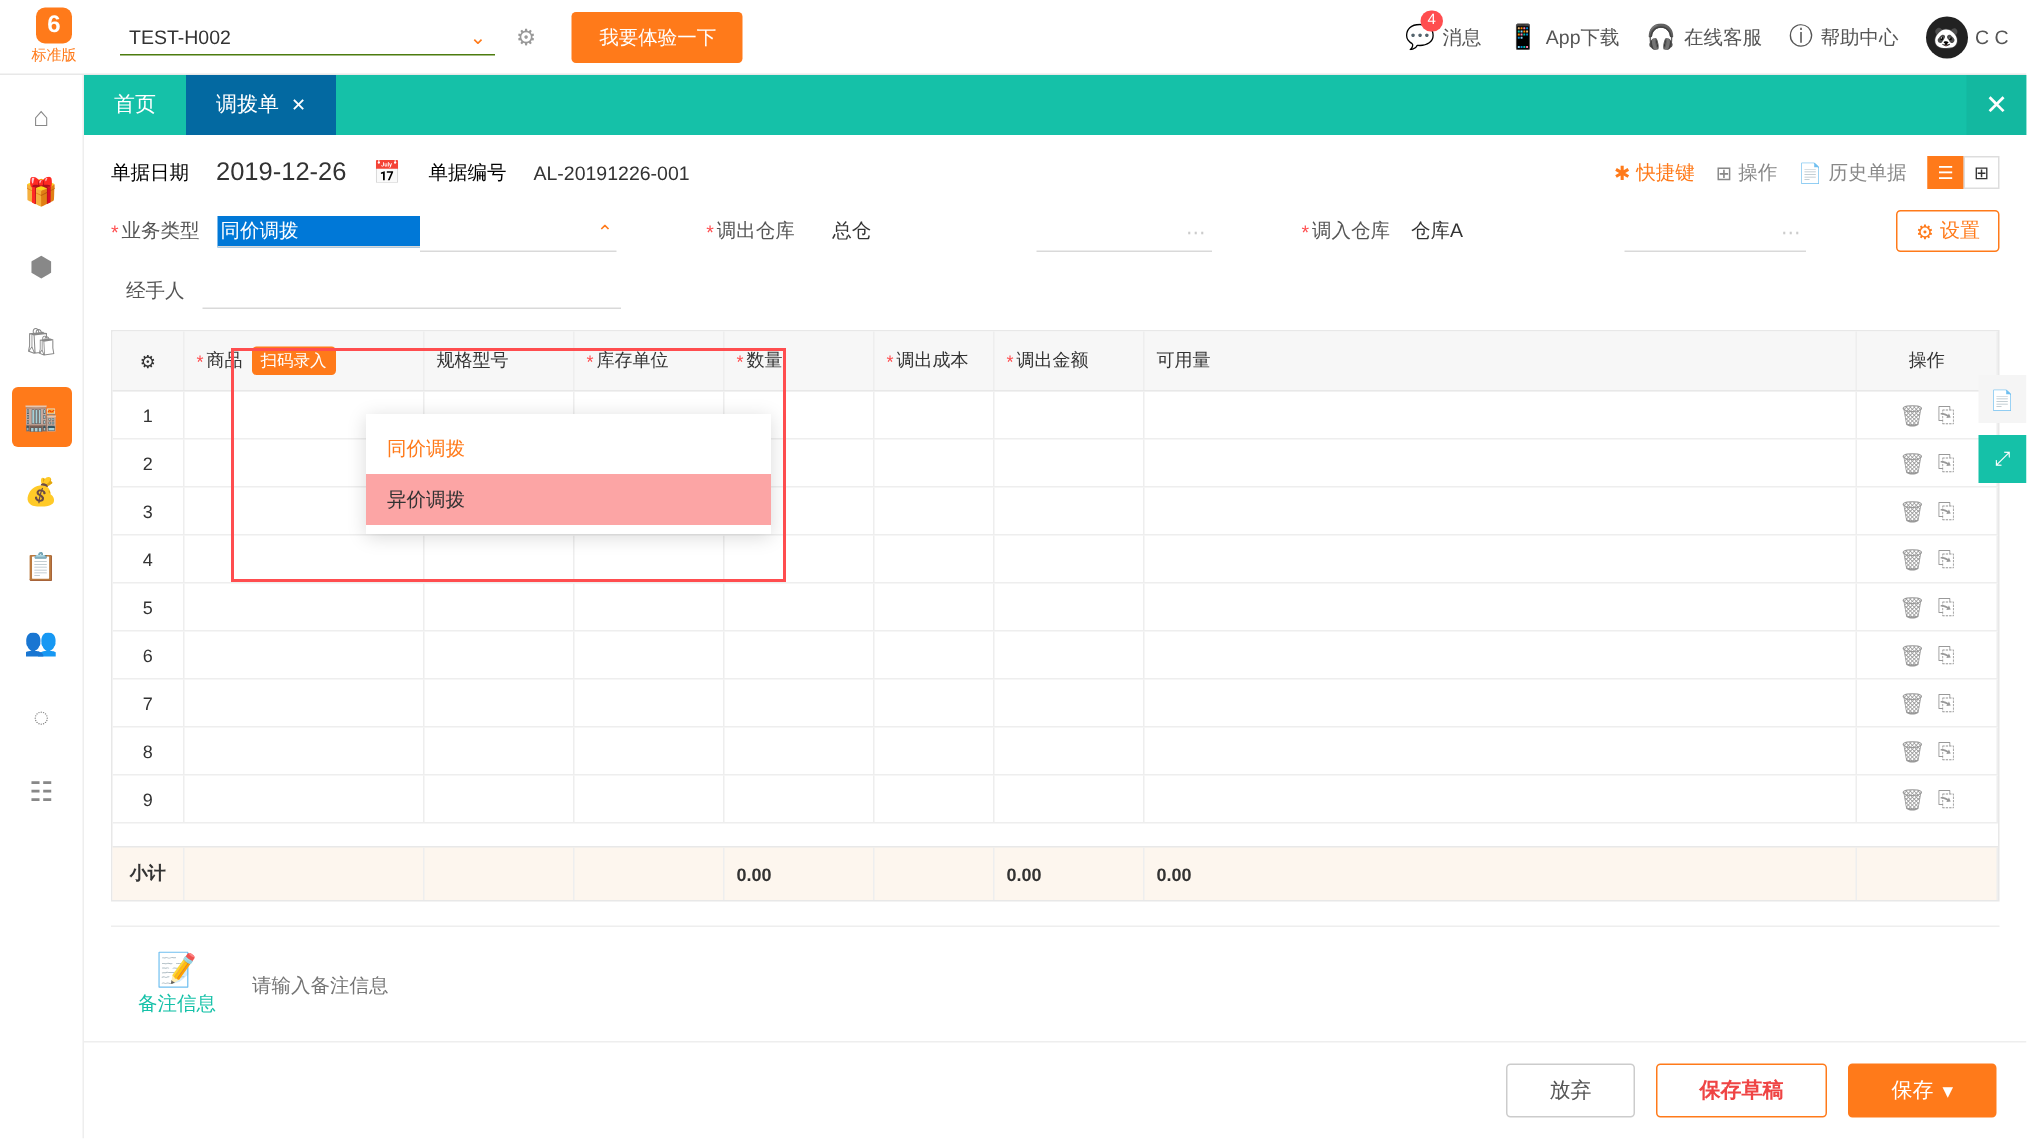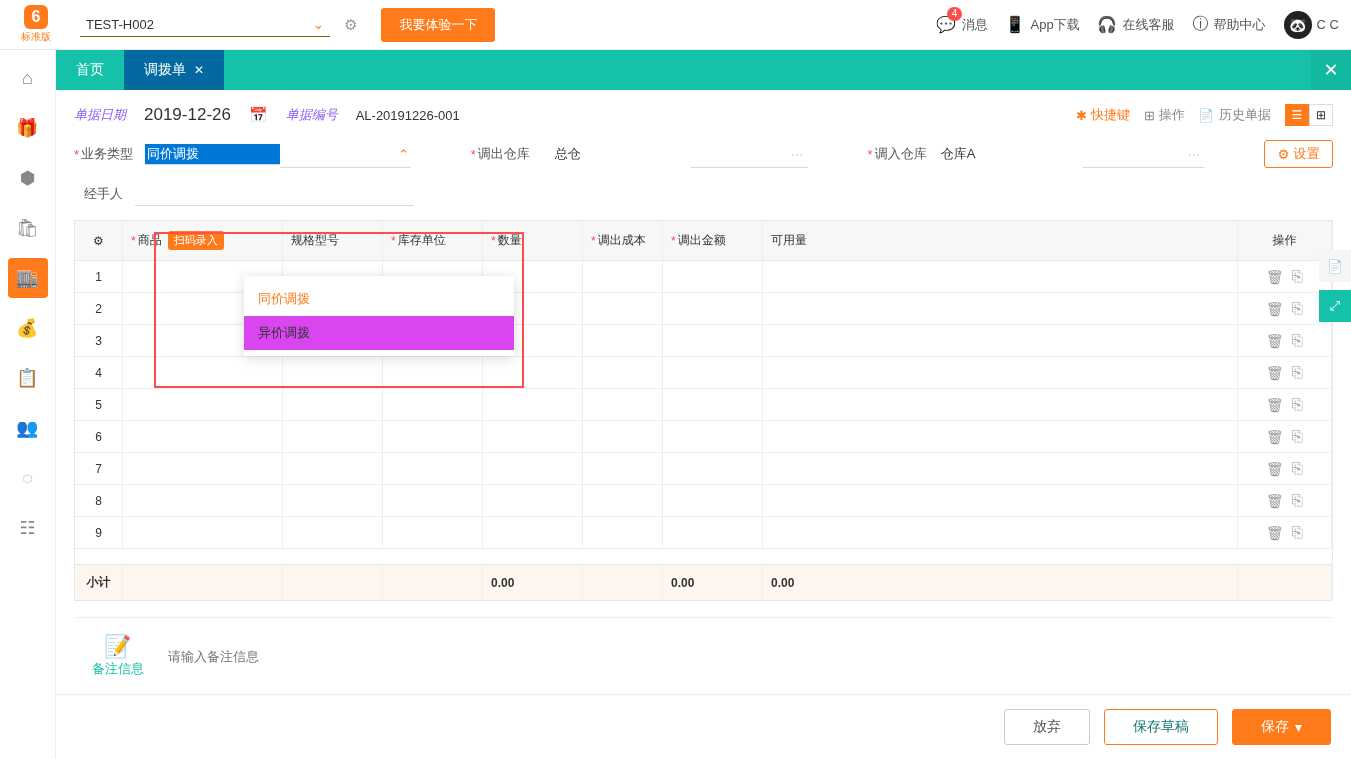--- a/index.html
+++ b/index.html
@@ -32,21 +32,21 @@
 
 .main { flex: 1; display: flex; flex-direction: column; min-width: 0; position: relative; }
 .tabs { display: flex; background: #15c1a8; height: 40px; align-items: stretch; }
 .tab { display: flex; align-items: center; padding: 0 20px; color: #fff; cursor: pointer; font-size: 14px; }
 .tab.active { background: #0369a1; }
 .tab .close { margin-left: 8px; font-size: 12px; }
 .tabs-close { margin-left: auto; width: 40px; display: flex; align-items: center; justify-content: center; color: #fff; background: #13b8a0; cursor: pointer; font-size: 18px; }
 
 .content { flex: 1; padding: 14px 18px 0 18px; display: flex; flex-direction: column; min-height: 0; position: relative; }
 .doc-header { display: flex; align-items: center; gap: 18px; margin-bottom: 14px; }
-.doc-header .label { color: #8b5cf6; font-style: italic; }
+.doc-header .label { color: #000000; }
 .doc-header .date { color: #333; font-size: 17px; }
 .cal-icon { color: #ff7a1a; font-size: 15px; }
 .doc-header-right { margin-left: auto; display: flex; align-items: center; gap: 14px; }
 .hdr-link { color: #ff7a1a; display: flex; align-items: center; gap: 4px; cursor: pointer; }
 .hdr-link.grey { color: #888; }
 .view-toggle { display: flex; }
 .view-btn { width: 24px; height: 22px; border: 1px solid #ddd; display: flex; align-items: center; justify-content: center; font-size: 12px; cursor: pointer; }
 .view-btn.active { background: #ff7a1a; color: #fff; border-color: #ff7a1a; }
 
 .form-row { display: flex; gap: 60px; margin-bottom: 14px; position: relative; }
@@ -57,21 +57,21 @@
 .form-field .finput.hl { background: #0078d7; color: #fff; display: inline-block; padding: 1px 2px; }
 .form-field .chev-up { color: #ff7a1a; position: absolute; right: 2px; }
 .form-field .dots { color: #ccc; position: absolute; right: 2px; letter-spacing: 2px; }
 .settings-btn { border: 1px solid #ff7a1a; color: #ff7a1a; background: #fff; padding: 4px 12px; border-radius: 3px; cursor: pointer; display: flex; align-items: center; gap: 4px; }
 
 .highlight-box { position: absolute; border: 2px solid #ff4d4f; top: 142px; left: 98px; width: 370px; height: 156px; pointer-events: none; z-index: 5; }
 
 .dropdown { position: absolute; top: 186px; left: 188px; width: 270px; background: #fff; box-shadow: 0 2px 12px rgba(0,0,0,0.15); z-index: 10; padding: 6px 0; }
 .dd-item { padding: 8px 14px; cursor: pointer; }
 .dd-item.sel { color: #ff7a1a; }
-.dd-item.hover { background: #d946ef; color: #333; }
+.dd-item.hover { background: #fca5a5; color: #333; }
 
 .table-wrap { flex: 1; border: 1px solid #e8e8e8; display: flex; flex-direction: column; min-height: 0; }
 .thead { display: flex; background: #f7f7f7; border-bottom: 1px solid #e8e8e8; height: 40px; align-items: center; }
 .th, .td { border-right: 1px solid #eee; padding: 0 8px; height: 100%; display: flex; align-items: center; font-size: 12px; }
 .col-gear { width: 48px; justify-content: center; }
 .col-num { width: 48px; justify-content: center; }
 .col-prod { width: 160px; }
 .col-spec { width: 100px; }
 .col-unit { width: 100px; }
 .col-qty { width: 100px; }
@@ -89,21 +89,21 @@
 .tfoot .td { font-weight: bold; font-size: 12px; }
 
 .remark-section { display: flex; align-items: center; padding: 16px 18px; border-top: 1px solid #eee; gap: 16px; margin-top: 16px; }
 .remark-label { display: flex; flex-direction: column; align-items: center; color: #15c1a8; }
 .remark-icon { font-size: 22px; }
 .remark-input { flex: 1; border: none; padding: 8px; font-size: 13px; color: #404040; }
 
 .footer { display: flex; justify-content: flex-end; gap: 14px; padding: 14px 20px; border-top: 1px solid #eee; }
 .btn { padding: 8px 28px; border-radius: 3px; cursor: pointer; font-size: 14px; }
 .btn-default { background: #fff; border: 1px solid #ccc; color: #555; }
-.btn-outline { background: #fff; border: 1px solid #ff7a1a; color: #0f766e; }
+.btn-outline { background: #fff; border: 1px solid #ff7a1a; color: #ef4444; font-weight: bold; }
 .btn-primary { background: #ff7a1a; border: 1px solid #ff7a1a; color: #fff; display: flex; align-items: center; gap: 6px; }
 
 .right-float { position: absolute; right: 0; top: 200px; display: flex; flex-direction: column; gap: 8px; }
 .float-btn { width: 32px; height: 32px; background: #f5f5f5; display: flex; align-items: center; justify-content: center; color: #aaa; cursor: pointer; }
 .float-btn.teal { background: #15c1a8; color: #fff; }
 </style>
 </head>
 <body>
 
 <div class="app">

